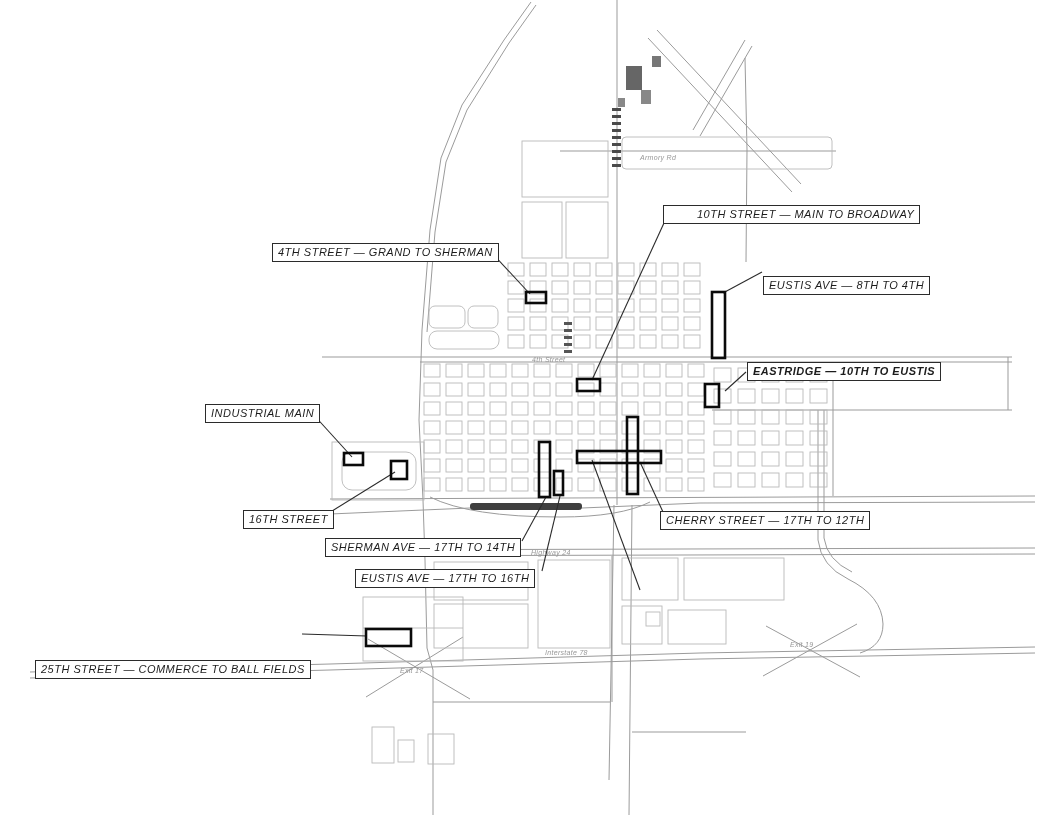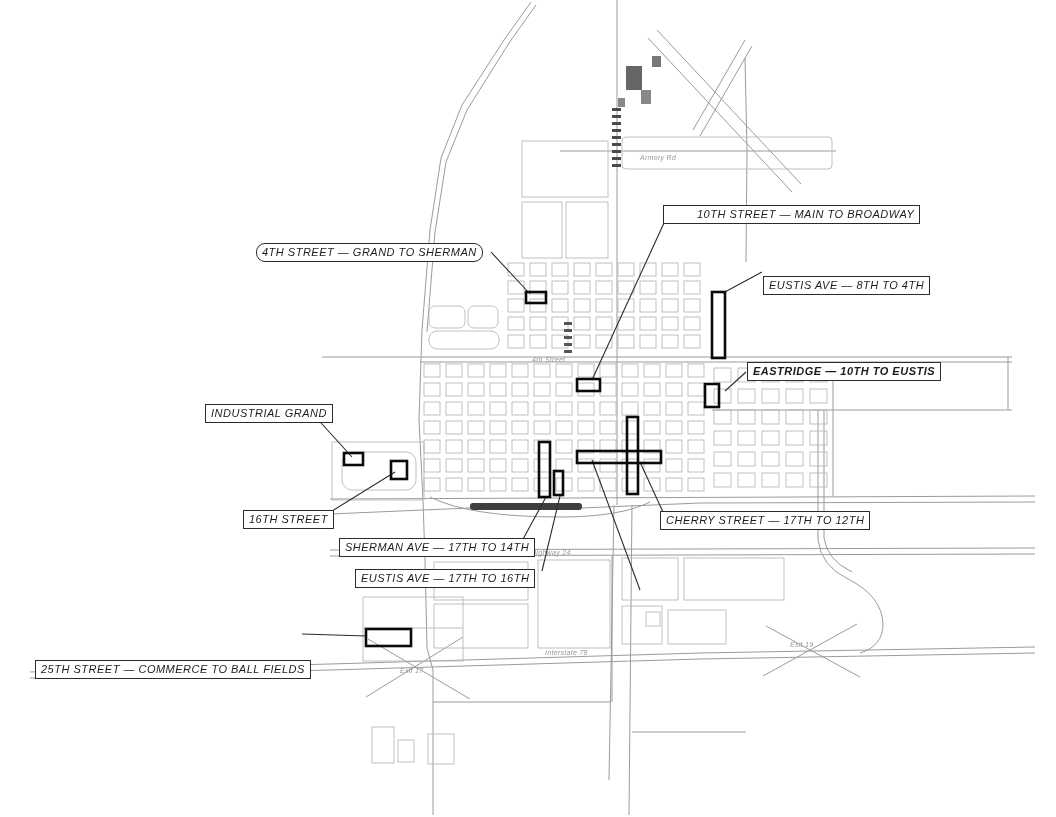--- a/index.html
+++ b/index.html
@@ -285,26 +285,26 @@
         <rect x="344" y="453" width="19" height="12" fill="none" stroke="#0a0a0a" stroke-width="2.6"></rect>
         <rect x="391" y="461" width="16" height="18" fill="none" stroke="#0a0a0a" stroke-width="2.6"></rect>
         <rect x="539" y="442" width="11" height="55" fill="none" stroke="#0a0a0a" stroke-width="2.6"></rect>
         <rect x="554" y="471" width="9" height="24" fill="none" stroke="#0a0a0a" stroke-width="2.6"></rect>
         <rect x="577" y="451" width="84" height="12" fill="none" stroke="#0a0a0a" stroke-width="2.6"></rect>
         <rect x="627" y="417" width="11" height="77" fill="none" stroke="#0a0a0a" stroke-width="2.6"></rect>
         <rect x="366" y="629" width="45" height="17" fill="none" stroke="#0a0a0a" stroke-width="2.6"></rect>
       </g>
   </svg>
 <div class="callout" style="left: 663px; top: 205px; padding-left: 33px;">10TH STREET — MAIN TO BROADWAY</div>
-    <div class="callout" style="left: 256px; top: 243px; border-radius: 9px;">4TH STREET — GRAND TO SHERMAN</div>
+    <div class="callout" style="left: 272px; top: 243px;">4TH STREET — GRAND TO SHERMAN</div>
     <div class="callout" style="left: 763px; top: 276px; font-style: italic;">EUSTIS AVE — 8TH TO 4TH</div>
     <div class="callout" style="left: 747px; top: 362px; font-weight: bold;">EASTRIDGE — 10TH TO EUSTIS</div>
-    <div class="callout" style="left: 205px; top: 404px;">INDUSTRIAL GRAND</div>
+    <div class="callout" style="left: 205px; top: 404px;">INDUSTRIAL MAIN</div>
     <div class="callout" style="left: 243px; top: 510px;">16TH STREET</div>
-    <div class="callout" style="left: 325px; top: 538px; margin-left: 14px;">SHERMAN AVE — 17TH TO 14TH</div>
+    <div class="callout" style="left: 325px; top: 538px;">SHERMAN AVE — 17TH TO 14TH</div>
     <div class="callout" style="left: 355px; top: 569px;">EUSTIS AVE — 17TH TO 16TH</div>
     <div class="callout" style="left: 660px; top: 511px;">CHERRY STREET — 17TH TO 12TH</div>
     <div class="callout" style="left: 35px; top: 660px;">25TH STREET — COMMERCE TO BALL FIELDS</div>
     <div class="maptext" style="left: 640px; top: 154px;">Armory Rd</div>
     <div class="maptext" style="left: 532px; top: 356px;">4th Street</div>
     <div class="maptext" style="left: 531px; top: 549px;">Highway 24</div>
     <div class="maptext" style="left: 545px; top: 649px;">Interstate 78</div>
     <div class="maptext" style="left: 400px; top: 667px;">Exit 17</div>
     <div class="maptext" style="left: 790px; top: 641px;">Exit 19</div>
   </div>

